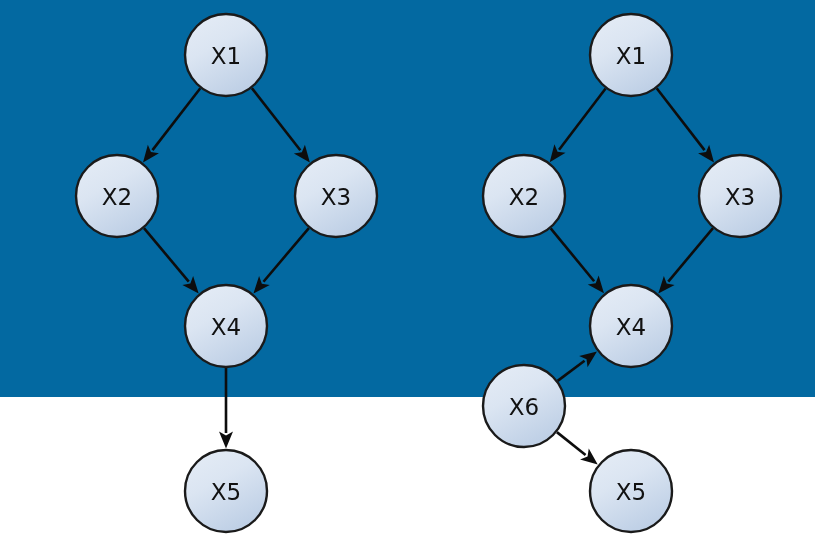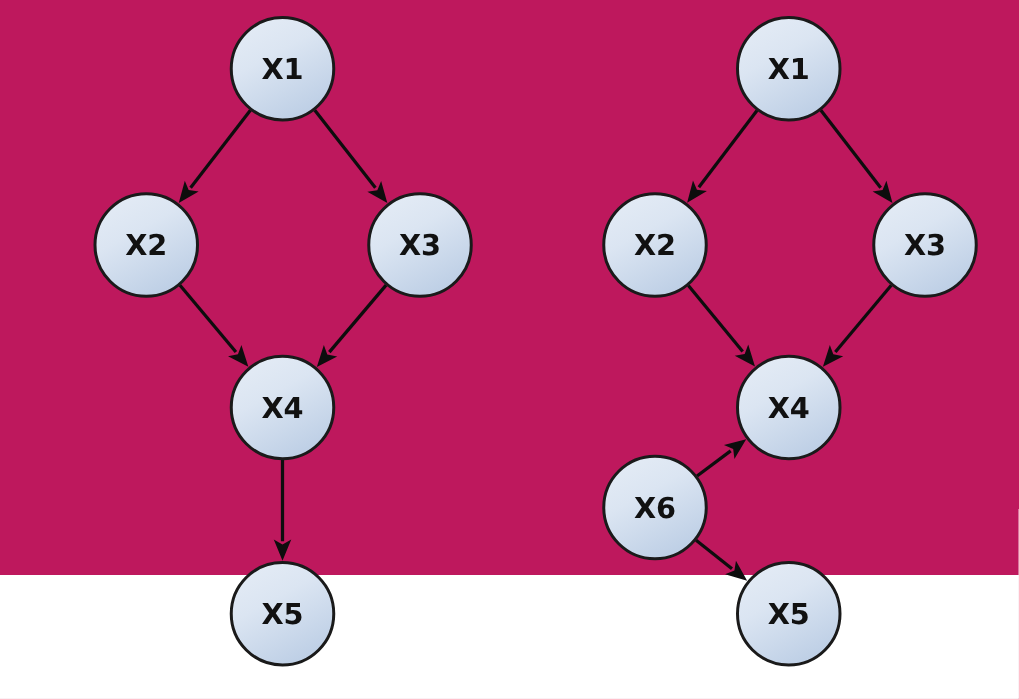--- a/index.html
+++ b/index.html
@@ -9,23 +9,22 @@
   }
   body {
     width: 815px;
     height: 559px;
     font-family: "DejaVu Sans", sans-serif;
     overflow: hidden;
   }
   #stage {
     position: relative;
     width: 815px;
-    height: 460px;
-    background: #be185d;
-    font-weight: bold;
+    height: 397px;
+    background: #0369a1;
   }
   #graph-svg {
     position: absolute;
     top: 0;
     left: 0;
     width: 815px;
     height: 559px;
     display: block;
   }
   .node-circle {

